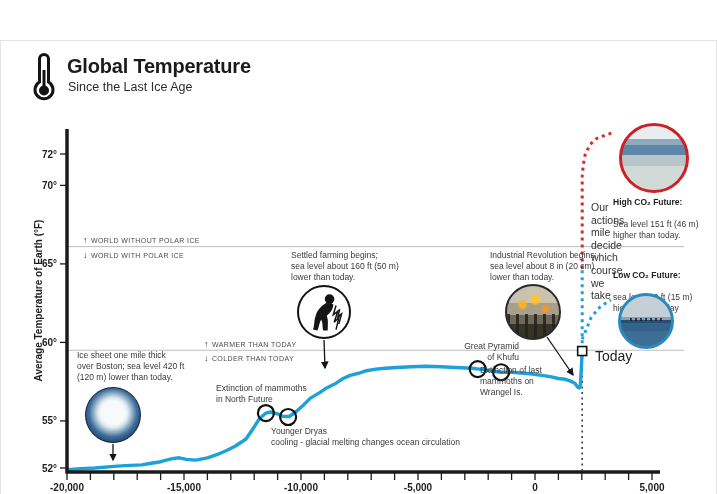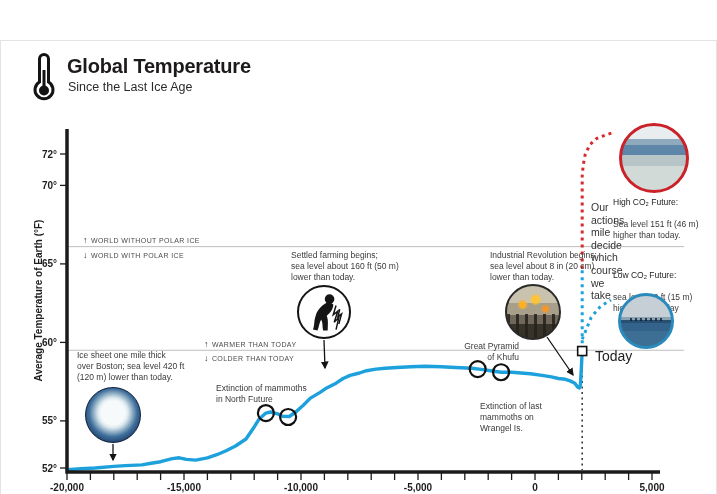--- a/index.html
+++ b/index.html
@@ -7,21 +7,21 @@
         font-family:"Liberation Sans","DejaVu Sans",sans-serif;color:#222;
         border:1px solid #e3e3e3;box-sizing:border-box;margin-top:40px;}
   
   #title{position:absolute;left:66px;top:14px;font-size:20px;font-weight:700;color:#1d1a1c;letter-spacing:-.2px;}
   #subtitle{position:absolute;left:67px;top:39px;font-size:12.5px;color:#2b2b2b;text-align:center;}
   #thermo{position:absolute;left:29px;top:11px;width:28px;height:50px;}
   
   #chart-svg{position:absolute;left:0;top:0;z-index:1;}
   
   .note{position:absolute;font-size:8.5px;line-height:1.3;color:#3a3a3a;white-space:pre-line;z-index:2;}
-  .b{font-weight:400;color:#222;}
+  .b{font-weight:700;color:#222;}
   .thresh{position:absolute;font-size:7px;letter-spacing:.4px;color:#4c4c4c;z-index:2;white-space:nowrap;}
   .thresh .arr{font-size:9px;margin-right:3px;color:#333;}
   #decide-note{font-size:10.5px;line-height:1.2;color:#333;}
   #today-label{font-size:14px;color:#222;}
   #pyramid-note{text-align:right;}
   
   #y-axis-title{position:absolute;left:-133px;top:254px;width:340px;text-align:center;
       font-size:10px;font-weight:700;color:#1d1d1d;transform:rotate(-90deg);z-index:2;}
   #x-axis-title{position:absolute;left:270px;top:457px;width:190px;text-align:left;
       font-size:10px;font-weight:700;color:#1d1d1d;z-index:2;}
@@ -149,23 +149,25 @@
 over Boston; sea level 420 ft
 (120 m) lower than today.</div>
   <div class="note" style="left:290px;top:209px;width:140px">Settled farming begins;
 sea level about 160 ft (50 m)
 lower than today.</div>
   <div class="note" style="left:489px;top:209px;width:120px">Industrial Revolution begins;
 sea level about 8 in (20 cm)
 lower than today.</div>
   <div class="note" style="left:215px;top:342px;width:120px">Extinction of mammoths
 in North Future</div>
+  <div class="note" style="left:270px;top:385px;width:190px">Younger Dryas
+cooling - glacial melting changes ocean circulation</div>
   <div class="note" id="pyramid-note" style="left:448px;top:300px;width:70px">Great Pyramid
 of Khufu</div>
-  <div class="note" style="left:479px;top:360px;width:80px">Extinction of last
+  <div class="note" style="left:479px;top:324px;width:80px">Extinction of last
 mammoths on
 Wrangel Is.</div>
   <div class="note" id="decide-note" style="left:590px;top:160px;width:50px">Our
 actions
 mile
 decide
 which
 course
 we
 take</div>

